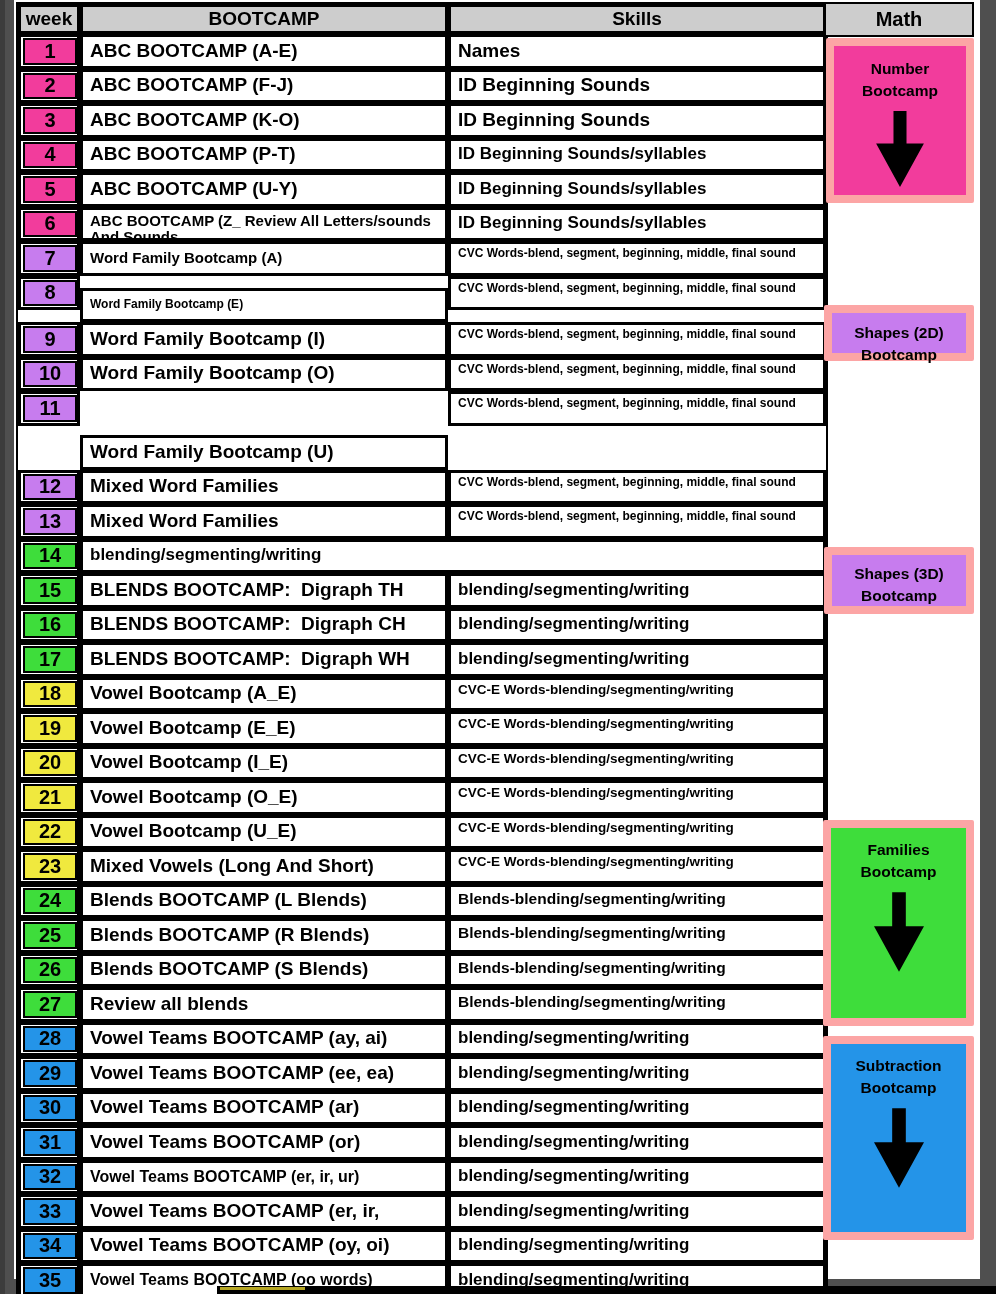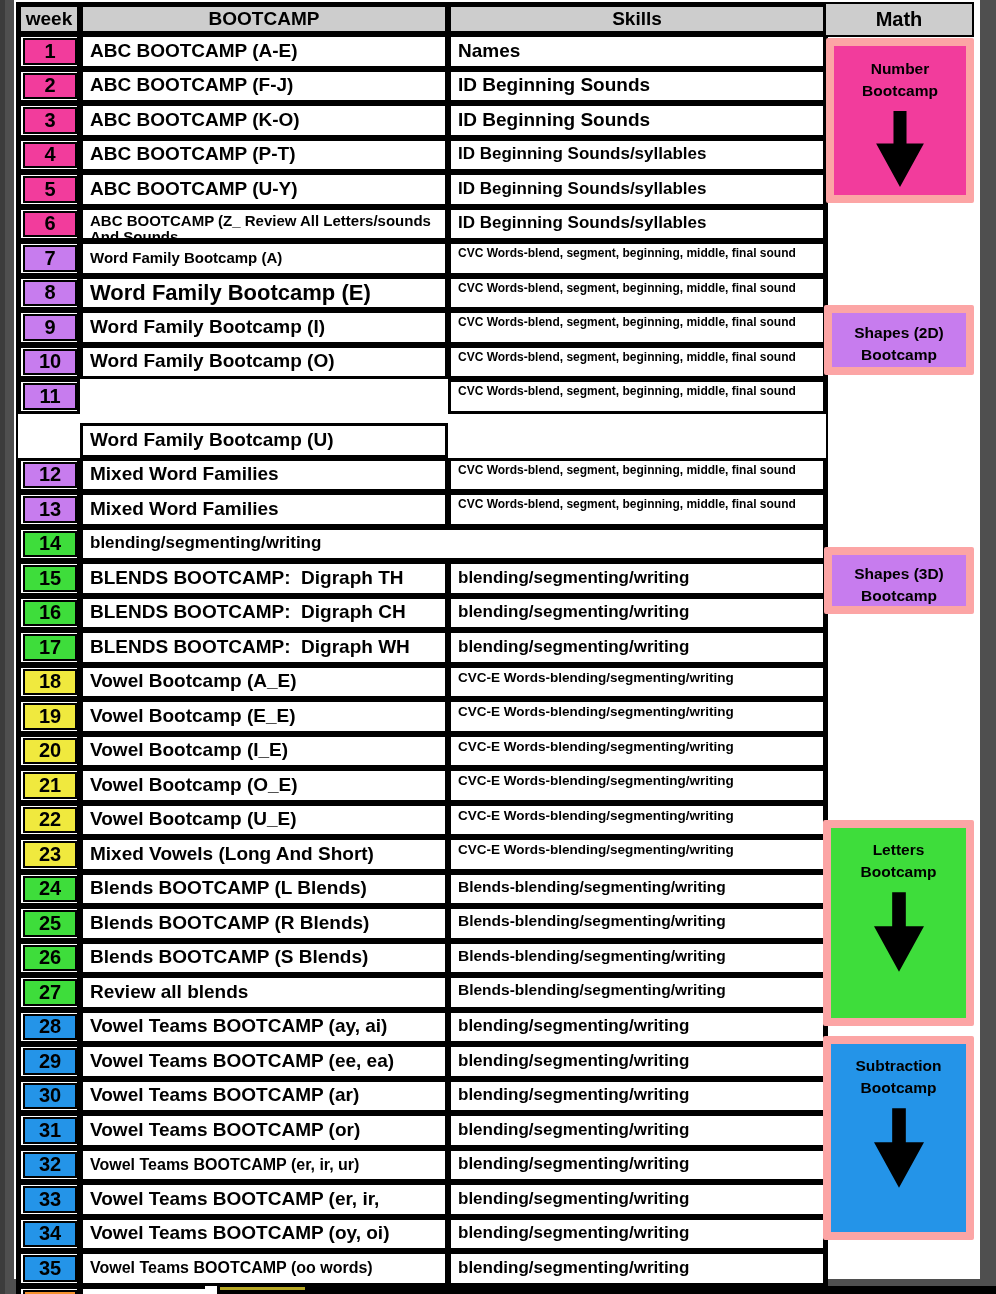--- a/index.html
+++ b/index.html
@@ -42,21 +42,21 @@
     display:flex;align-items:center;justify-content:center;
     font-size:20px;font-weight:700;
   }
   .math-box{
     position:absolute;box-sizing:border-box;border:8px solid #fca5a5;border-radius:2px;
     text-align:center;
   }
   .math-box .label{display:block;max-width:112px;margin:0 auto;
     font-size:15.5px;font-weight:600;line-height:1.45;}
   .mb-number     {left:812px;top:38px;  width:148px;height:165px;padding-top:12px;}
-  .mb-shapes2d   {left:810px;top:305px; width:150px;height:70px; padding-top:9px;}
+  .mb-shapes2d   {left:810px;top:305px; width:150px;height:56px; padding-top:9px;}
   .mb-shapes3d   {left:810px;top:547px; width:150px;height:67px; padding-top:8px;}
   .mb-addition   {left:809px;top:820px; width:151px;height:206px;padding-top:11px;}
   .mb-subtraction{left:809px;top:1036px;width:151px;height:204px;padding-top:11px;}
   .arrow-icon{display:block;margin:8px auto 0 auto;}
 
   
   .peek-bar{position:absolute;left:205px;top:1286px;width:791px;height:8px;background:#000;}
   .peek-white{position:absolute;left:205px;top:1286px;width:12px;height:8px;background:#fff;}
   .peek-yellow{position:absolute;left:220px;top:1287px;width:85px;height:3px;background:#B5A623;}
 </style>
@@ -120,21 +120,21 @@
           <div class="cell c-week">
             <div class="week-badge wk-purple">7</div>
           </div>
           <div class="cell c-boot txt-cell" style="font-size: 15px;">Word Family Bootcamp (A)</div>
           <div class="cell c-skill txt-cell txt-top" style="font-size: 12px;">CVC Words-blend, segment, beginning, middle, final sound</div>
         </div>
         <div class="t-row body-row">
           <div class="cell c-week">
             <div class="week-badge wk-purple">8</div>
           </div>
-          <div class="cell c-boot txt-cell" style="font-size: 22px;">Word Family Bootcamp (E)</div>
+          <div class="cell c-boot txt-cell" style="font-size: 12px; margin-top: 12px;">Word Family Bootcamp (E)</div>
           <div class="cell c-skill txt-cell txt-top" style="font-size: 12px;">CVC Words-blend, segment, beginning, middle, final sound</div>
         </div>
         <div class="t-row body-row">
           <div class="cell c-week">
             <div class="week-badge wk-purple">9</div>
           </div>
           <div class="cell c-boot txt-cell" style="font-size: 19px;">Word Family Bootcamp (I)</div>
           <div class="cell c-skill txt-cell txt-top" style="font-size: 12px;">CVC Words-blend, segment, beginning, middle, final sound</div>
         </div>
         <div class="t-row body-row">
@@ -336,21 +336,21 @@
           <path d="M16 0 H28 V30 H44 L22 70 L0 30 H16 Z" fill="#000"></path>
         </svg>
       </div>
       <div class="math-box mb-shapes2d" style="background: rgb(199, 124, 238);">
         <span class="label">Shapes (2D) Bootcamp</span>
       </div>
       <div class="math-box mb-shapes3d" style="background: rgb(199, 124, 238);">
         <span class="label">Shapes (3D) Bootcamp</span>
       </div>
       <div class="math-box mb-addition" style="background: rgb(62, 221, 59);">
-        <span class="label">Letters Bootcamp</span>
+        <span class="label">Families Bootcamp</span>
         <svg class="arrow-icon" width="50" height="80" viewBox="0 0 44 70">
           <path d="M16 0 H28 V30 H44 L22 70 L0 30 H16 Z" fill="#000"></path>
         </svg>
       </div>
       <div class="math-box mb-subtraction" style="background: rgb(36, 148, 232);">
         <span class="label">Subtraction Bootcamp</span>
         <svg class="arrow-icon" width="50" height="80" viewBox="0 0 44 70">
           <path d="M16 0 H28 V30 H44 L22 70 L0 30 H16 Z" fill="#000"></path>
         </svg>
       </div>

